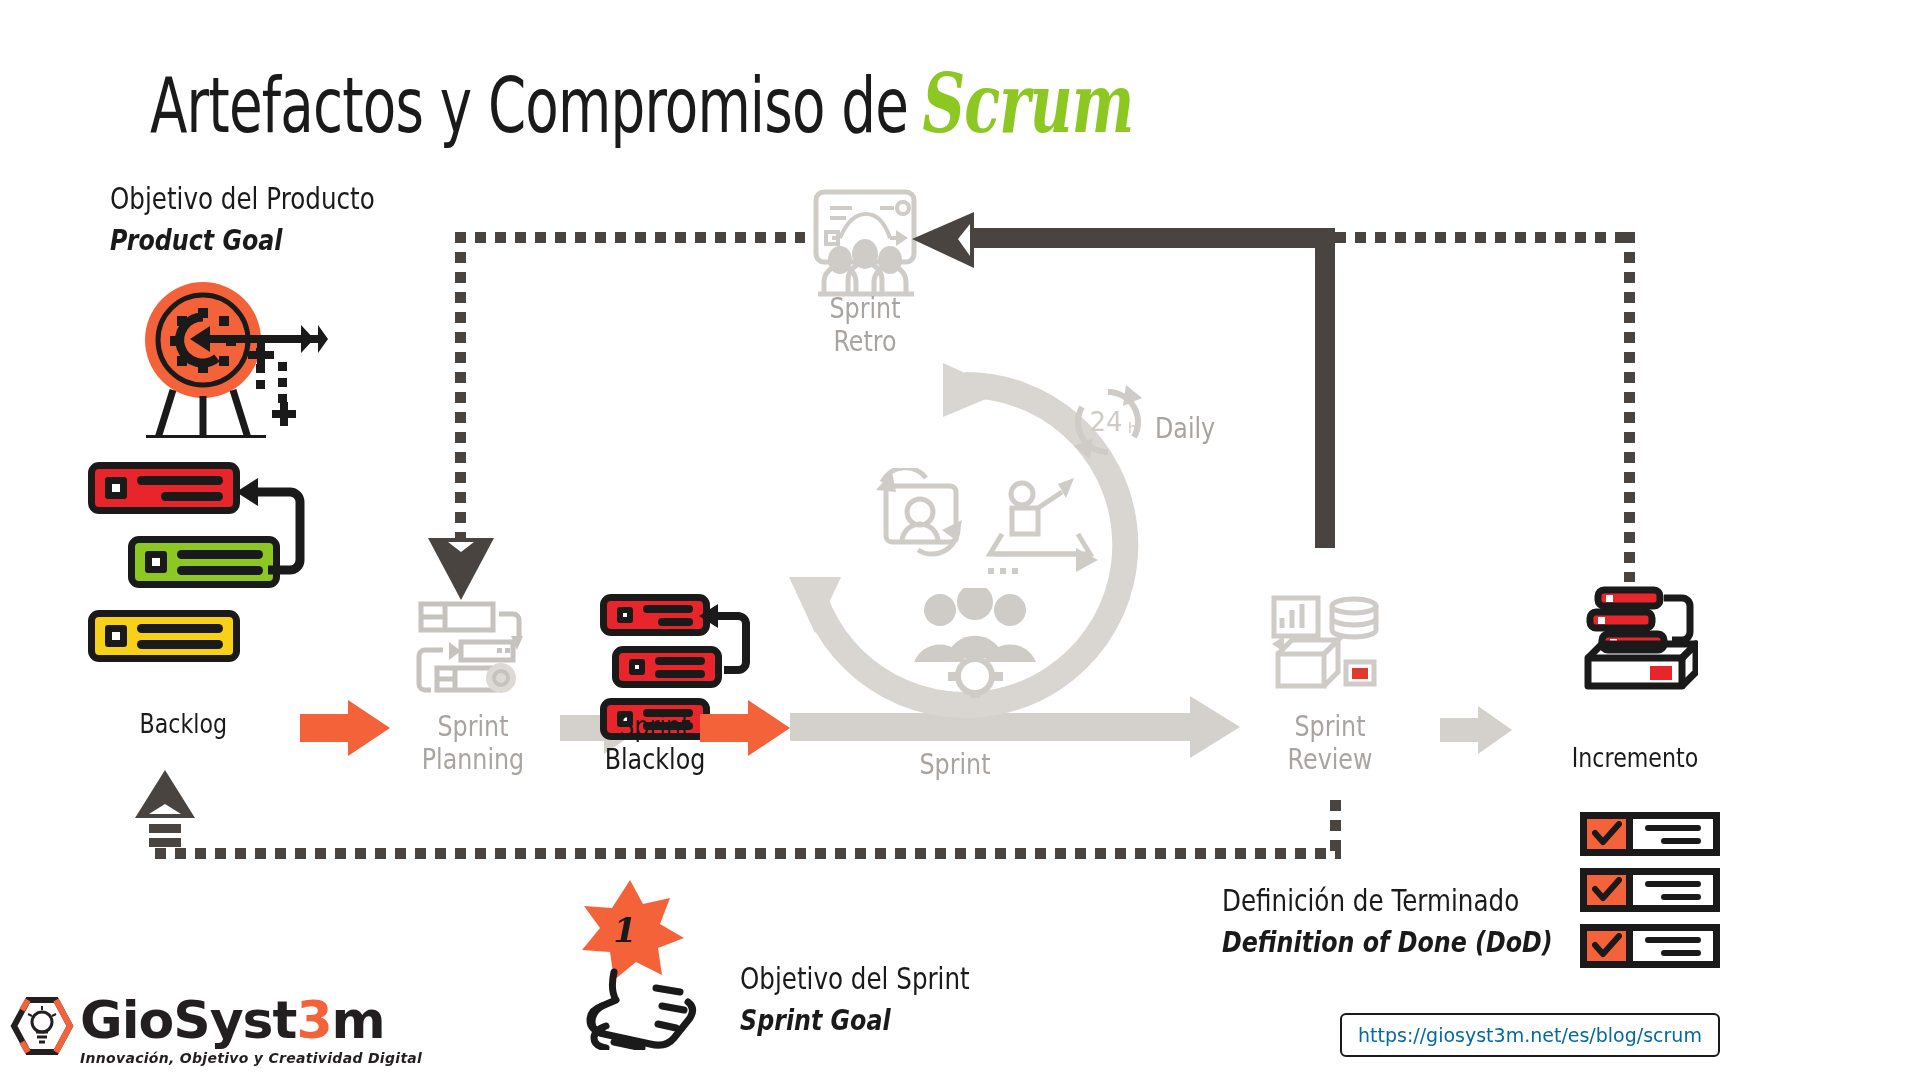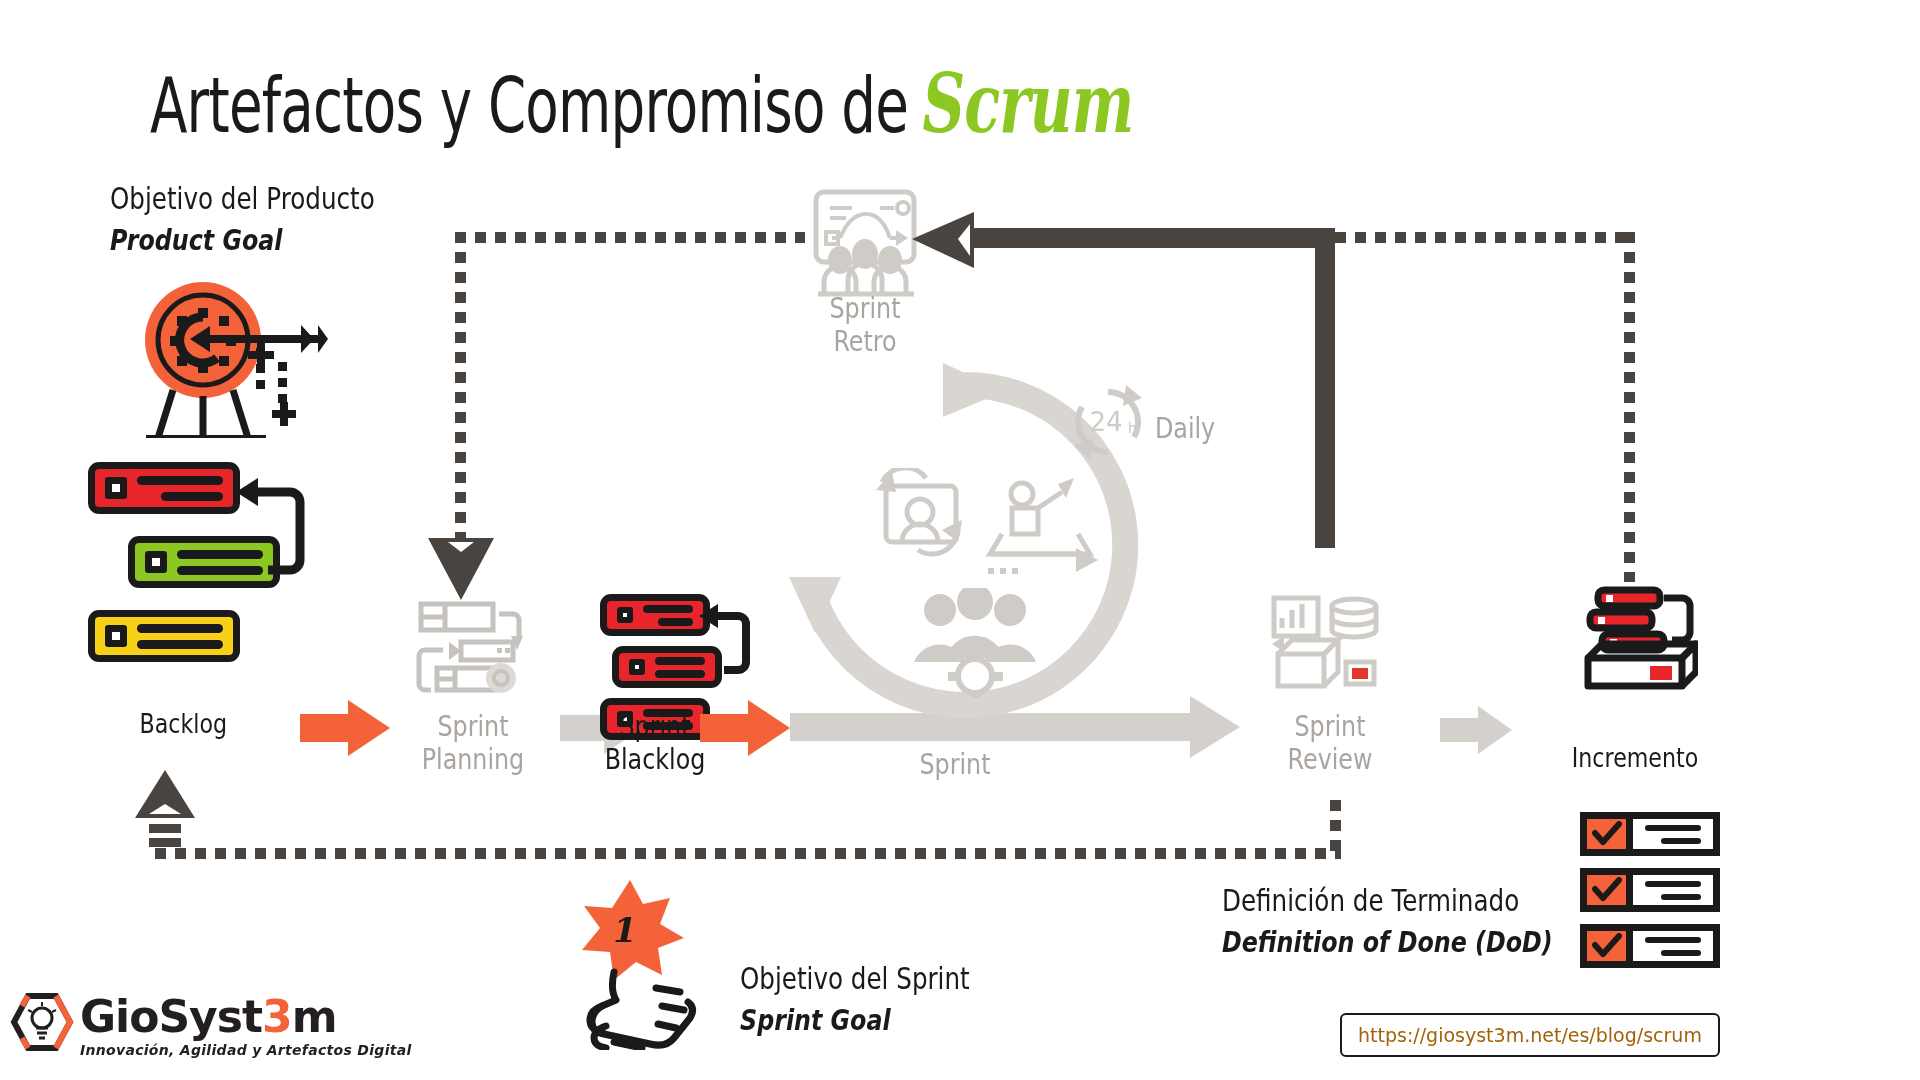--- a/index.html
+++ b/index.html
@@ -87,30 +87,30 @@
     border-right: 7px solid #1a1a1a;
     display:flex; align-items:center; justify-content:center;
   }
 
   #url-badge {
     border: 2px solid #1a1a1a;
     border-radius: 6px;
     padding: 9px 16px;
     font-size: 19px;
     font-family: "DejaVu Sans", sans-serif;
-    color:#a16207;
+    color:#0369a1;
     background:#fff;
     white-space:nowrap;
   }
 
   
   #logo-text {
     font-family:"DejaVu Sans", sans-serif;
     font-weight: bold;
-    font-size: 44px;
+    font-size: 52px;
     color:#231f20;
     letter-spacing:-1px;
   }
   #logo-text .three { color:#F4623A; }
   #logo-tag {
     font-family:"DejaVu Sans", sans-serif;
     font-style: italic; font-weight:bold;
     font-size: 14px; color:#231f20;
     letter-spacing: .3px;
   }
@@ -585,19 +585,19 @@
           <path d="M32 12 v4"></path>
             <path d="M18 20 l4 2"></path>
             <path d="M46 20 l-4 2"></path>
         </g>
       </svg>
     </div>
     <div>
       <div id="logo-text">
         <span>GioSyst</span><span class="three">3</span><span>m</span>
       </div>
-      <div id="logo-tag">Innovación, Agilidad y Artefactos Digital</div>
+      <div id="logo-tag">Innovación, Objetivo y Creatividad Digital</div>
     </div>
   </div>
 
   <div class="abs" id="url-badge" style="left:1340px; top:1013px;">https://giosyst3m.net/es/blog/scrum</div>
 
 </div>
 
 </body></html>

